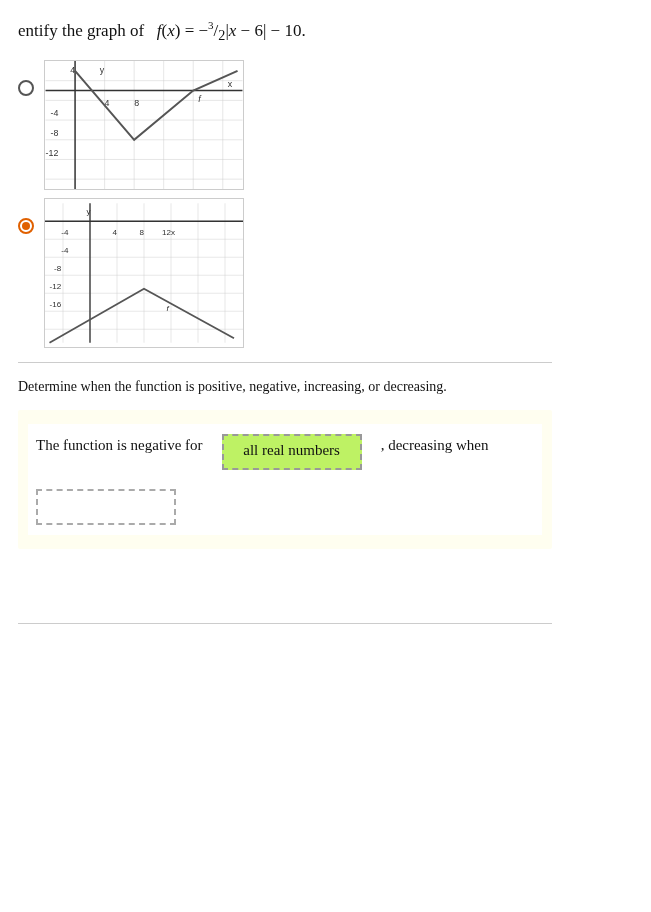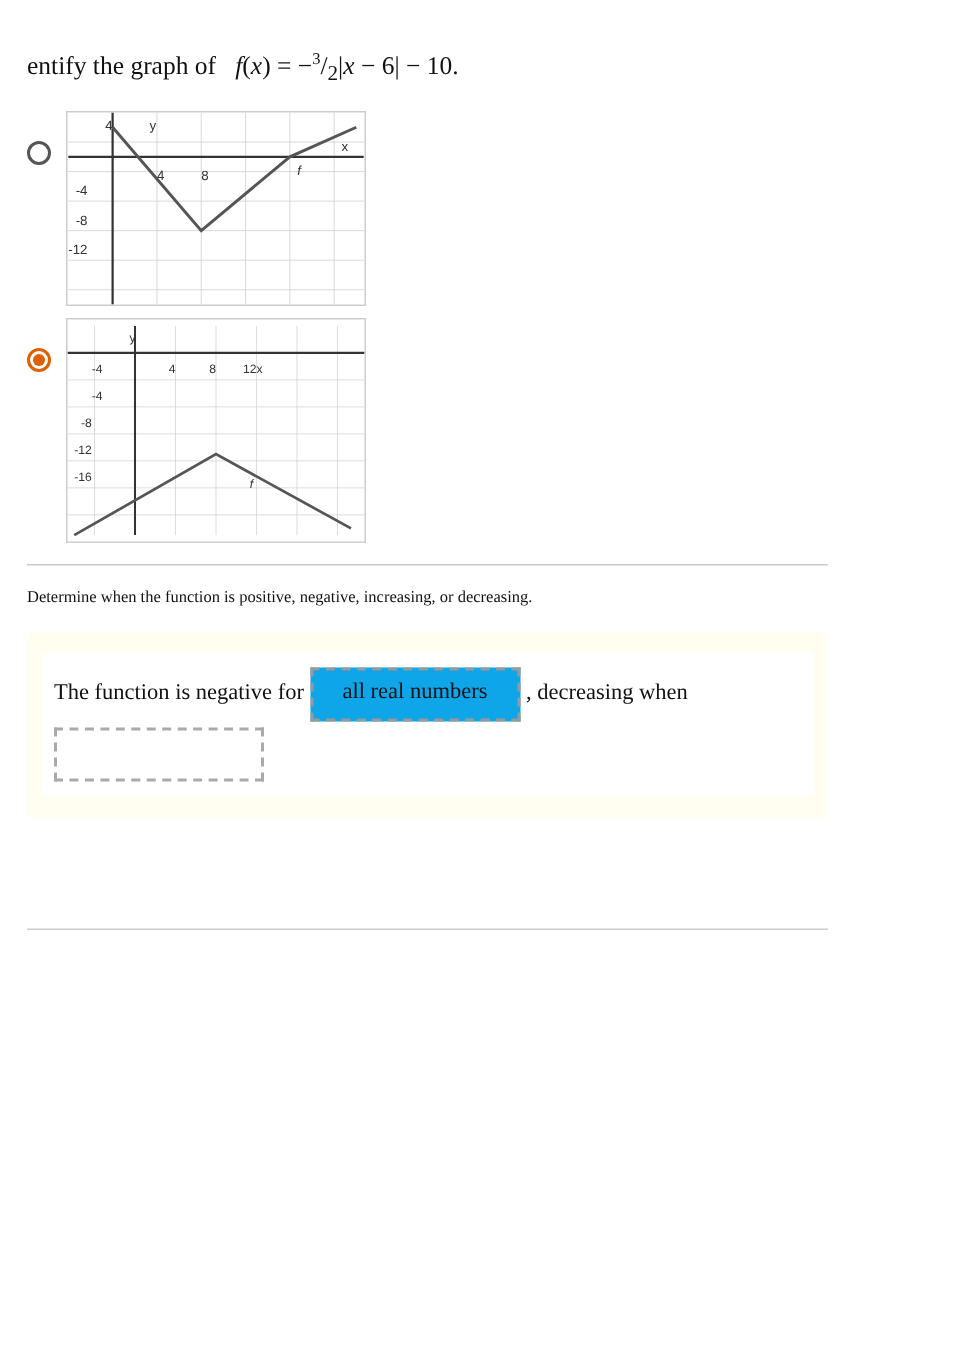--- a/index.html
+++ b/index.html
@@ -8,21 +8,21 @@
       min-height: 912px;
       background: #fff;
       font-family: 'Times New Roman', Times, serif;
       font-size: 16px;
       color: #111;
       overflow-x: hidden;
     }
 
     .page {
       width: 570px;
-      padding: 32px 18px 30px 18px;
+      padding: 18px 18px 30px 18px;
     }
 
     
     .header-line {
       font-size: 17px;
       margin-bottom: 14px;
       line-height: 1.4;
     }
     .header-line sup { font-size: 11px; }
 
@@ -85,30 +85,30 @@
       border-top: 1px solid #ccc;
       margin: 14px 0;
     }
 
     
     .determine-section {
       margin-bottom: 10px;
     }
 
     .determine-title {
-      font-size: 11px;
+      font-size: 14px;
       margin-bottom: 14px;
       line-height: 1.4;
     }
 
     .statement-row {
       display: flex;
-      align-items: center;
+      align-items: flex-start;
       flex-wrap: wrap;
-      gap: 4px;
+      gap: 19px;
       font-size: 15px;
       padding: 10px 8px 10px 8px;
       background: #fff;
       line-height: 1.5;
     }
 
     .fill-box {
       display: inline-block;
       min-width: 140px;
       min-height: 36px;
@@ -155,21 +155,21 @@
       width: 100%;
       height: 100%;
     }
 
     .grid-line { stroke: #ccc; stroke-width: 0.5; }
     .axis-line { stroke: #333; stroke-width: 1.5; }
     .func-line { stroke: #555; stroke-width: 2; fill: none; }
     .axis-label { font-size: 9px; fill: #333; font-family: Arial, sans-serif; }
 
     .highlighted-answer {
-      background: #0ea5e9;
+      background: #bef264;
     }
 
     .section-bg {
       background: #fffef0;
       border-radius: 2px;
       padding: 14px 10px;
       margin-bottom: 6px;
     }
   </style>
 </head>

